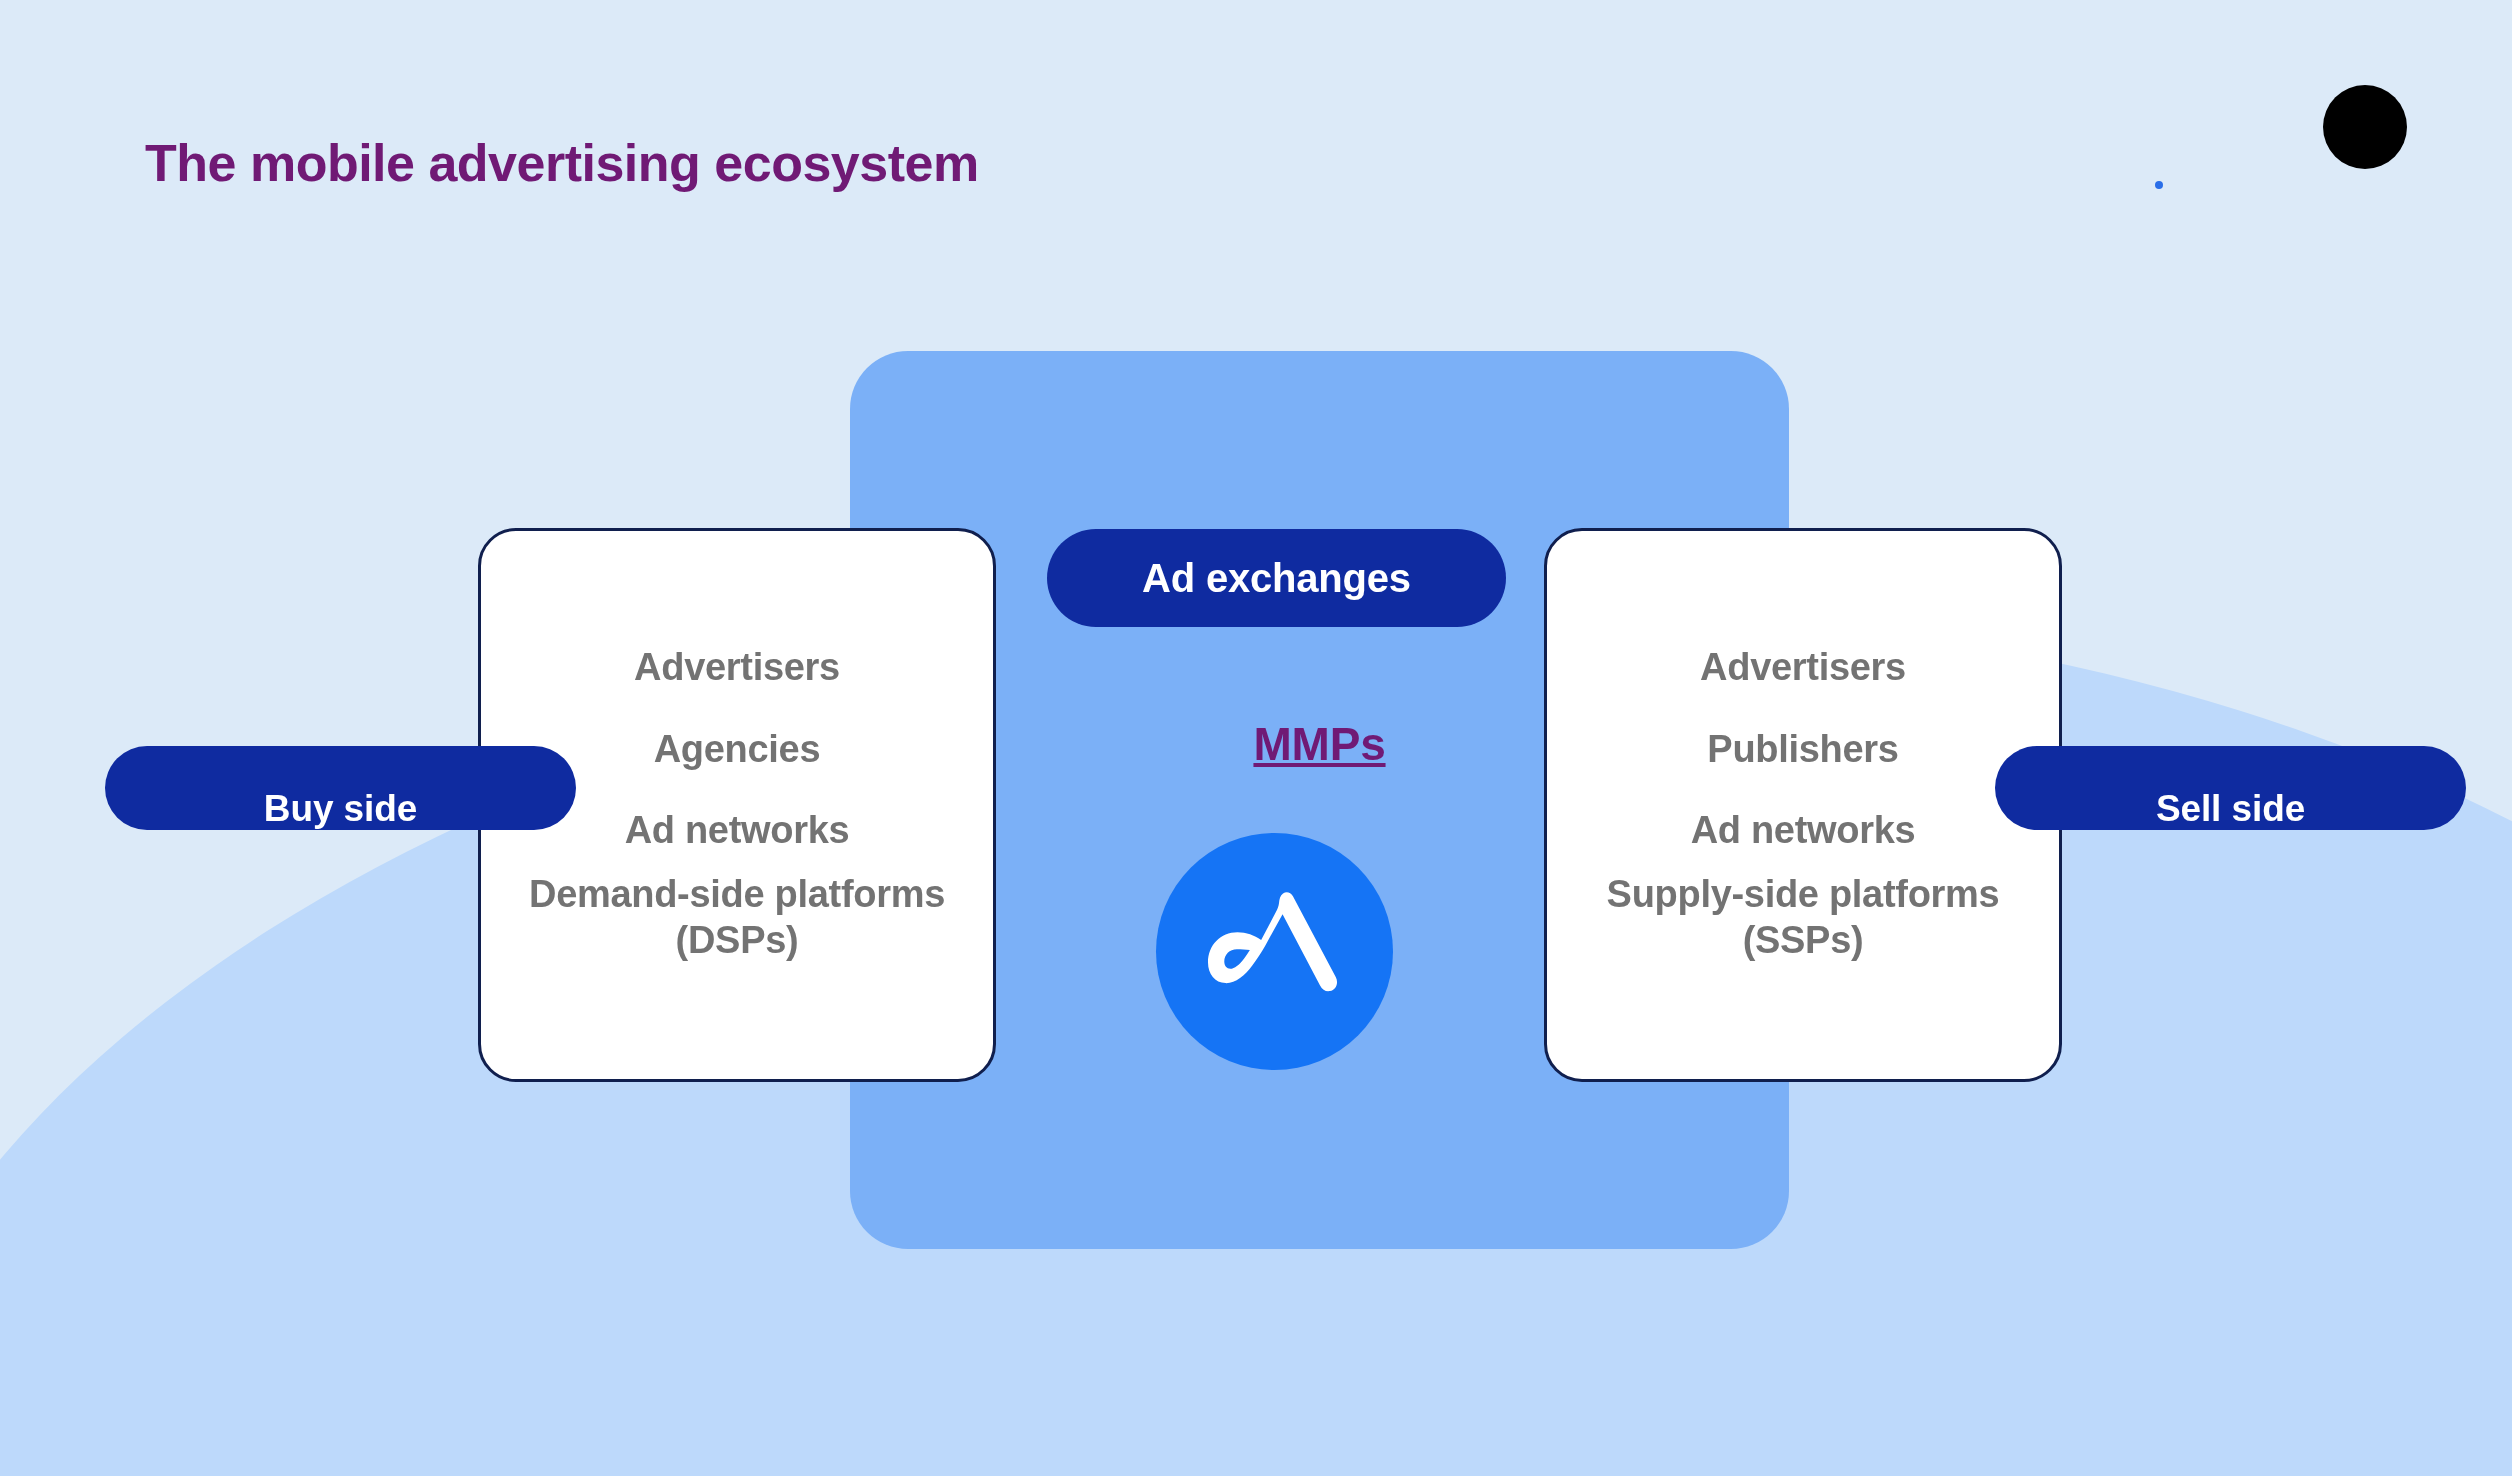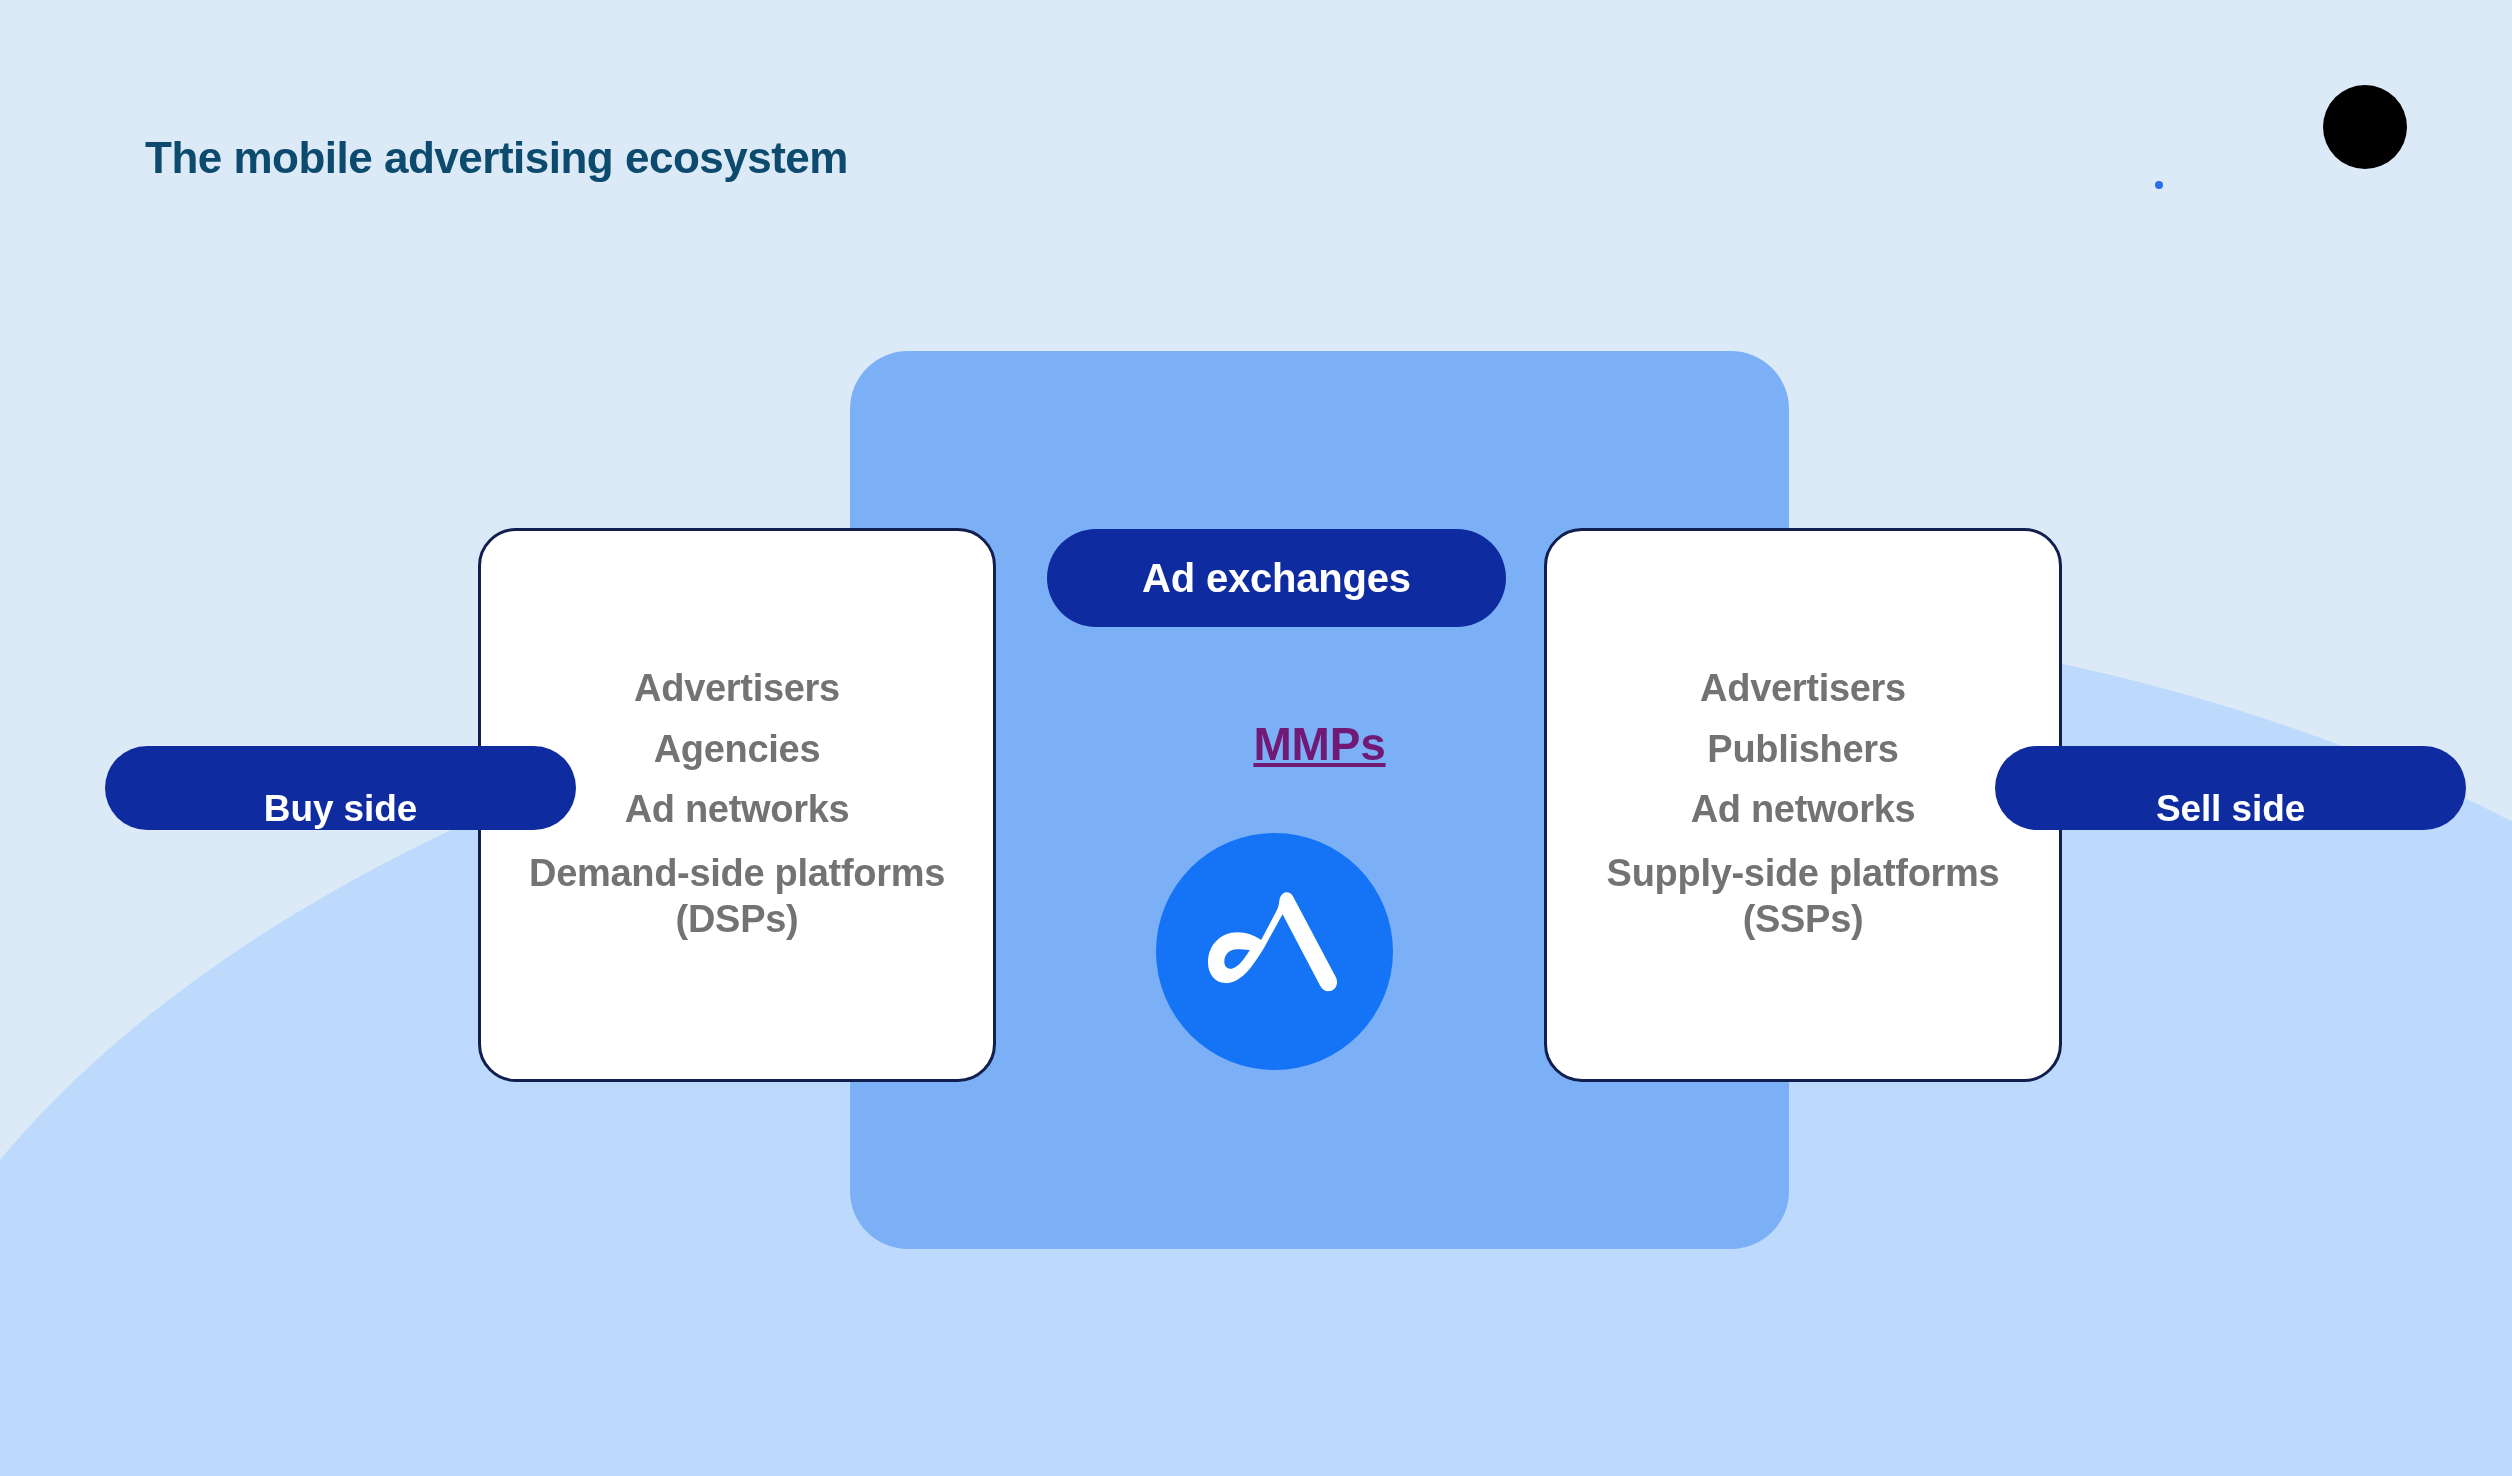--- a/index.html
+++ b/index.html
@@ -27,24 +27,24 @@
     border-radius: 50% 50% 0 0 / 46% 46% 0 0;
     transform: rotate(-3.2deg);
     transform-origin: 50% 0%;
   }
 
   
   #page-title {
     position: absolute;
     left: 145px;
     top: 133px;
-    font-size: 44px;
+    font-size: 52px;
     font-weight: 700;
     letter-spacing: -0.5px;
-    color: #0c4a6e;
+    color: #701a75;
     white-space: nowrap;
   }
 
   
   #brand-logo {
     position: absolute;
     left: 2323px;
     top: 85px;
     width: 84px;
     height: 84px;
@@ -151,21 +151,21 @@
 
   .card-item {
     color: #737373;
     font-size: 38px;
     font-weight: 700;
     text-align: center;
     line-height: 1.12;
     letter-spacing: -0.3px;
     width: 100%;
   }
-  .card-item + .card-item { margin-top: 18px; }
+  .card-item + .card-item { margin-top: 39px; }
   .card-item.two-line { margin-top: 19px; line-height: 1.22; }
 
   
   .side-pill {
     position: absolute;
     top: 746px;
     height: 84px;
     background: #0f2ba0;
     border-radius: 44px;
     display: flex;

